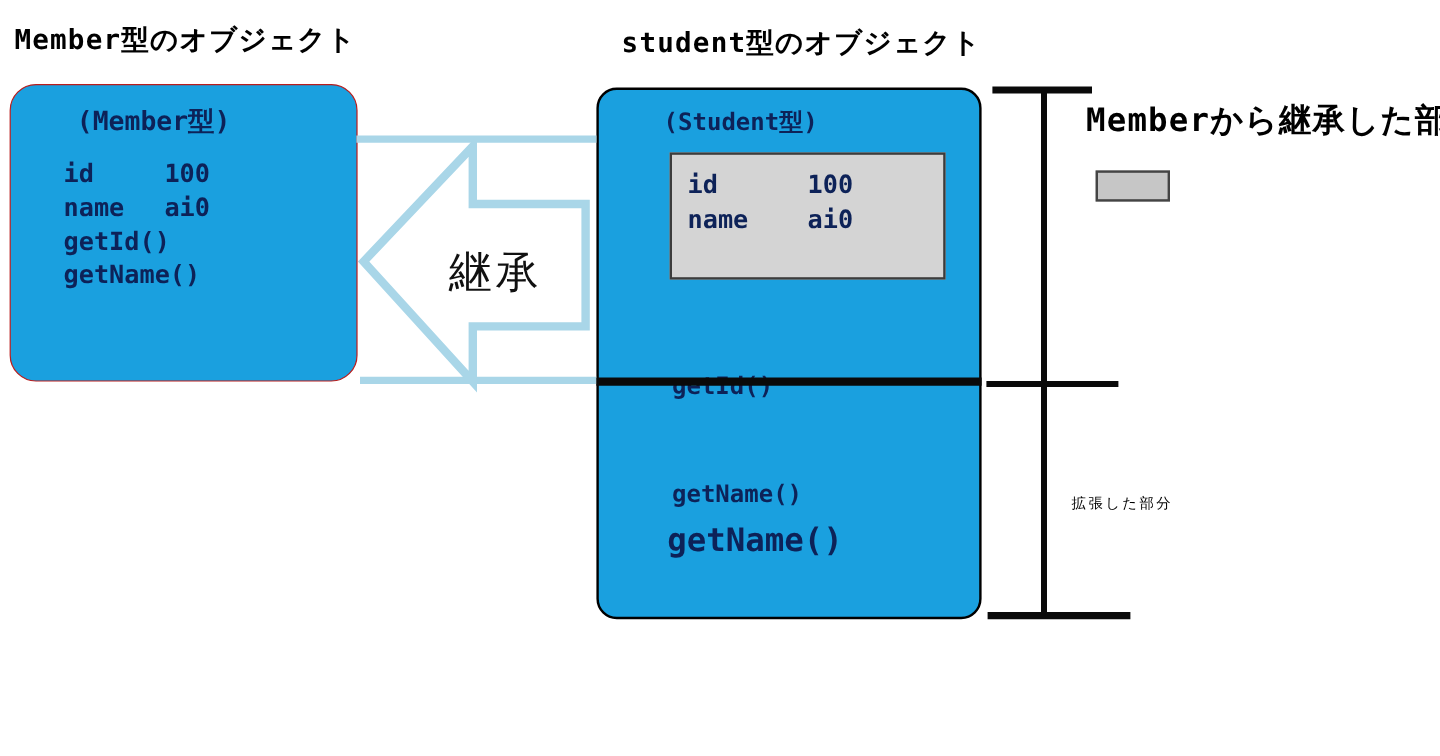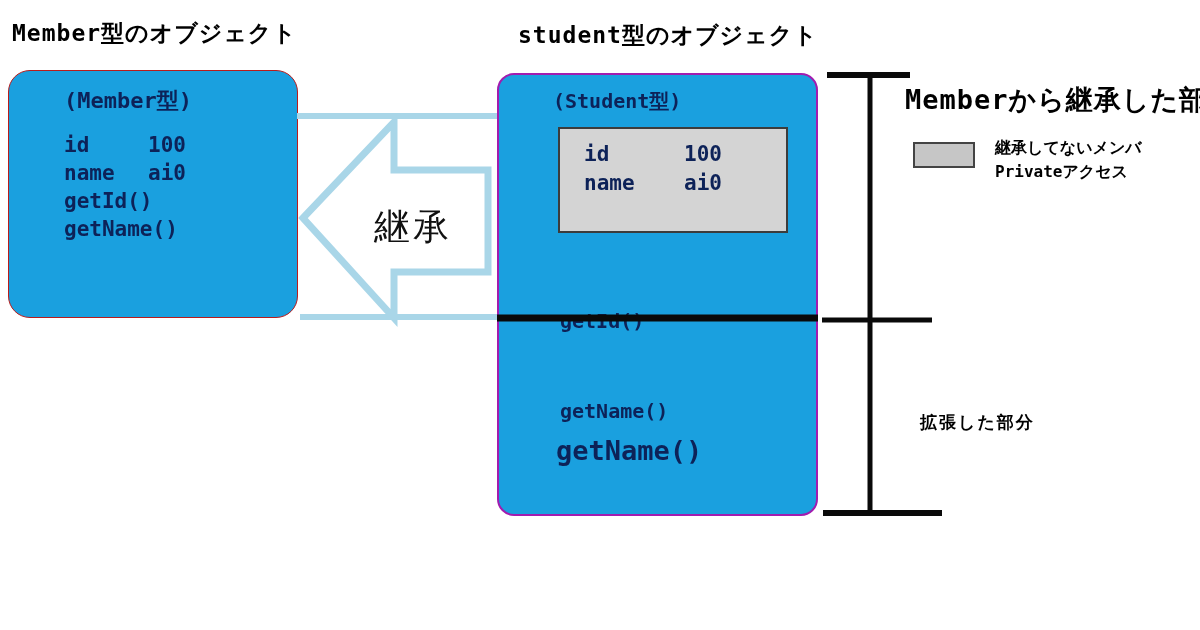--- a/index.html
+++ b/index.html
@@ -20,27 +20,27 @@
   .member-title{left:12px;top:18px;}
   .student-title{left:518px;top:20px;}
 
   
   .member-box{
     left:8px;top:70px;width:290px;height:248px;box-sizing:border-box;
     background:var(--box-blue);border:1px solid #b91c1c;border-radius:22px;
   }
   .member-box .box-label{position:absolute;left:55px;top:15px;font-size:22px;font-weight:bold;color:var(--navy);white-space:nowrap;}
   .member-content{position:absolute;left:44px;top:60px;font-size:21px;font-weight:bold;color:var(--navy);line-height:28px;}
-  .row{display:flex;white-space:pre;margin-left:11px;}
+  .row{display:flex;white-space:pre;}
   .member-content .fname{width:84px;}
 
   
   .student-box{
     left:497px;top:73px;width:321px;height:443px;box-sizing:border-box;
-    background:var(--box-blue);border:2px solid #a21caf;border-radius:17px;
+    background:var(--box-blue);border:2px solid #000000;border-radius:17px;
   }
   .student-box .box-label{position:absolute;left:54px;top:13px;font-size:20px;font-weight:bold;color:var(--navy);white-space:nowrap;}
   .private-box{
     position:absolute;left:59px;top:52px;width:230px;height:106px;box-sizing:border-box;
     background:var(--gray-fill);border:2px solid #3c3c3c;
     padding:11px 0 0 13px;font-size:21px;font-weight:bold;color:var(--navy);line-height:29px;
   }
   .private-box .fname{width:100px;}
   .inh-methods{position:absolute;left:61px;top:171px;font-size:20px;font-weight:bold;color:var(--navy);line-height:30px;white-space:pre;}
   .ext-members{position:absolute;left:57px;top:268px;font-size:27px;font-weight:bold;color:var(--navy);line-height:43px;white-space:pre;}
@@ -50,21 +50,21 @@
   .lblue{stroke:var(--light-blue);}
   .blk{stroke:var(--line-black);}
   .arrow-shape{fill:#ffffff;stroke:var(--light-blue);stroke-width:7;}
 
   .inherit-label{left:374px;top:203px;font-size:36px;letter-spacing:3px;color:#111;white-space:nowrap;}
 
   
   .ann-inherited{left:905px;top:82px;font-size:27px;font-weight:bold;letter-spacing:1px;white-space:nowrap;}
   .legend-swatch{left:913px;top:142px;width:62px;height:26px;box-sizing:border-box;background:var(--legend-gray);border:2px solid #444;}
   .legend-text{left:995px;top:136px;font-size:16px;font-weight:bold;line-height:24px;white-space:nowrap;}
-  .ann-extended{left:920px;top:411px;font-size:17px;font-weight:bold;letter-spacing:2px;white-space:nowrap;}
+  .ann-extended{left:893px;top:411px;font-size:12px;font-weight:normal;letter-spacing:2px;white-space:nowrap;}
 </style>
 </head>
 <body>
 
 <div class="canvas">
 
   <div class="abs title member-title">Member型のオブジェクト</div>
   <div class="abs title student-title">student型のオブジェクト</div>
 
   <div class="abs member-box">
@@ -113,19 +113,15 @@
     <line x1="822" y1="320" x2="932" y2="320" class="blk" stroke-width="5"></line>
     <line x1="870" y1="73" x2="870" y2="513" class="blk" stroke-width="5"></line>
     <line x1="827" y1="75" x2="910" y2="75" class="blk" stroke-width="6"></line>
     <line x1="823" y1="513" x2="942" y2="513" class="blk" stroke-width="6"></line>
   </svg>
 
   <div class="abs inherit-label">継承</div>
 
   <div class="abs ann-inherited">Memberから継承した部分</div>
   <div class="abs legend-swatch"></div>
-  <div class="abs legend-text">
-    <div>継承してないメンバ</div>
-    <div>Privateアクセス</div>
-  </div>
   <div class="abs ann-extended">拡張した部分</div>
 
 </div>
 
 </body></html>

